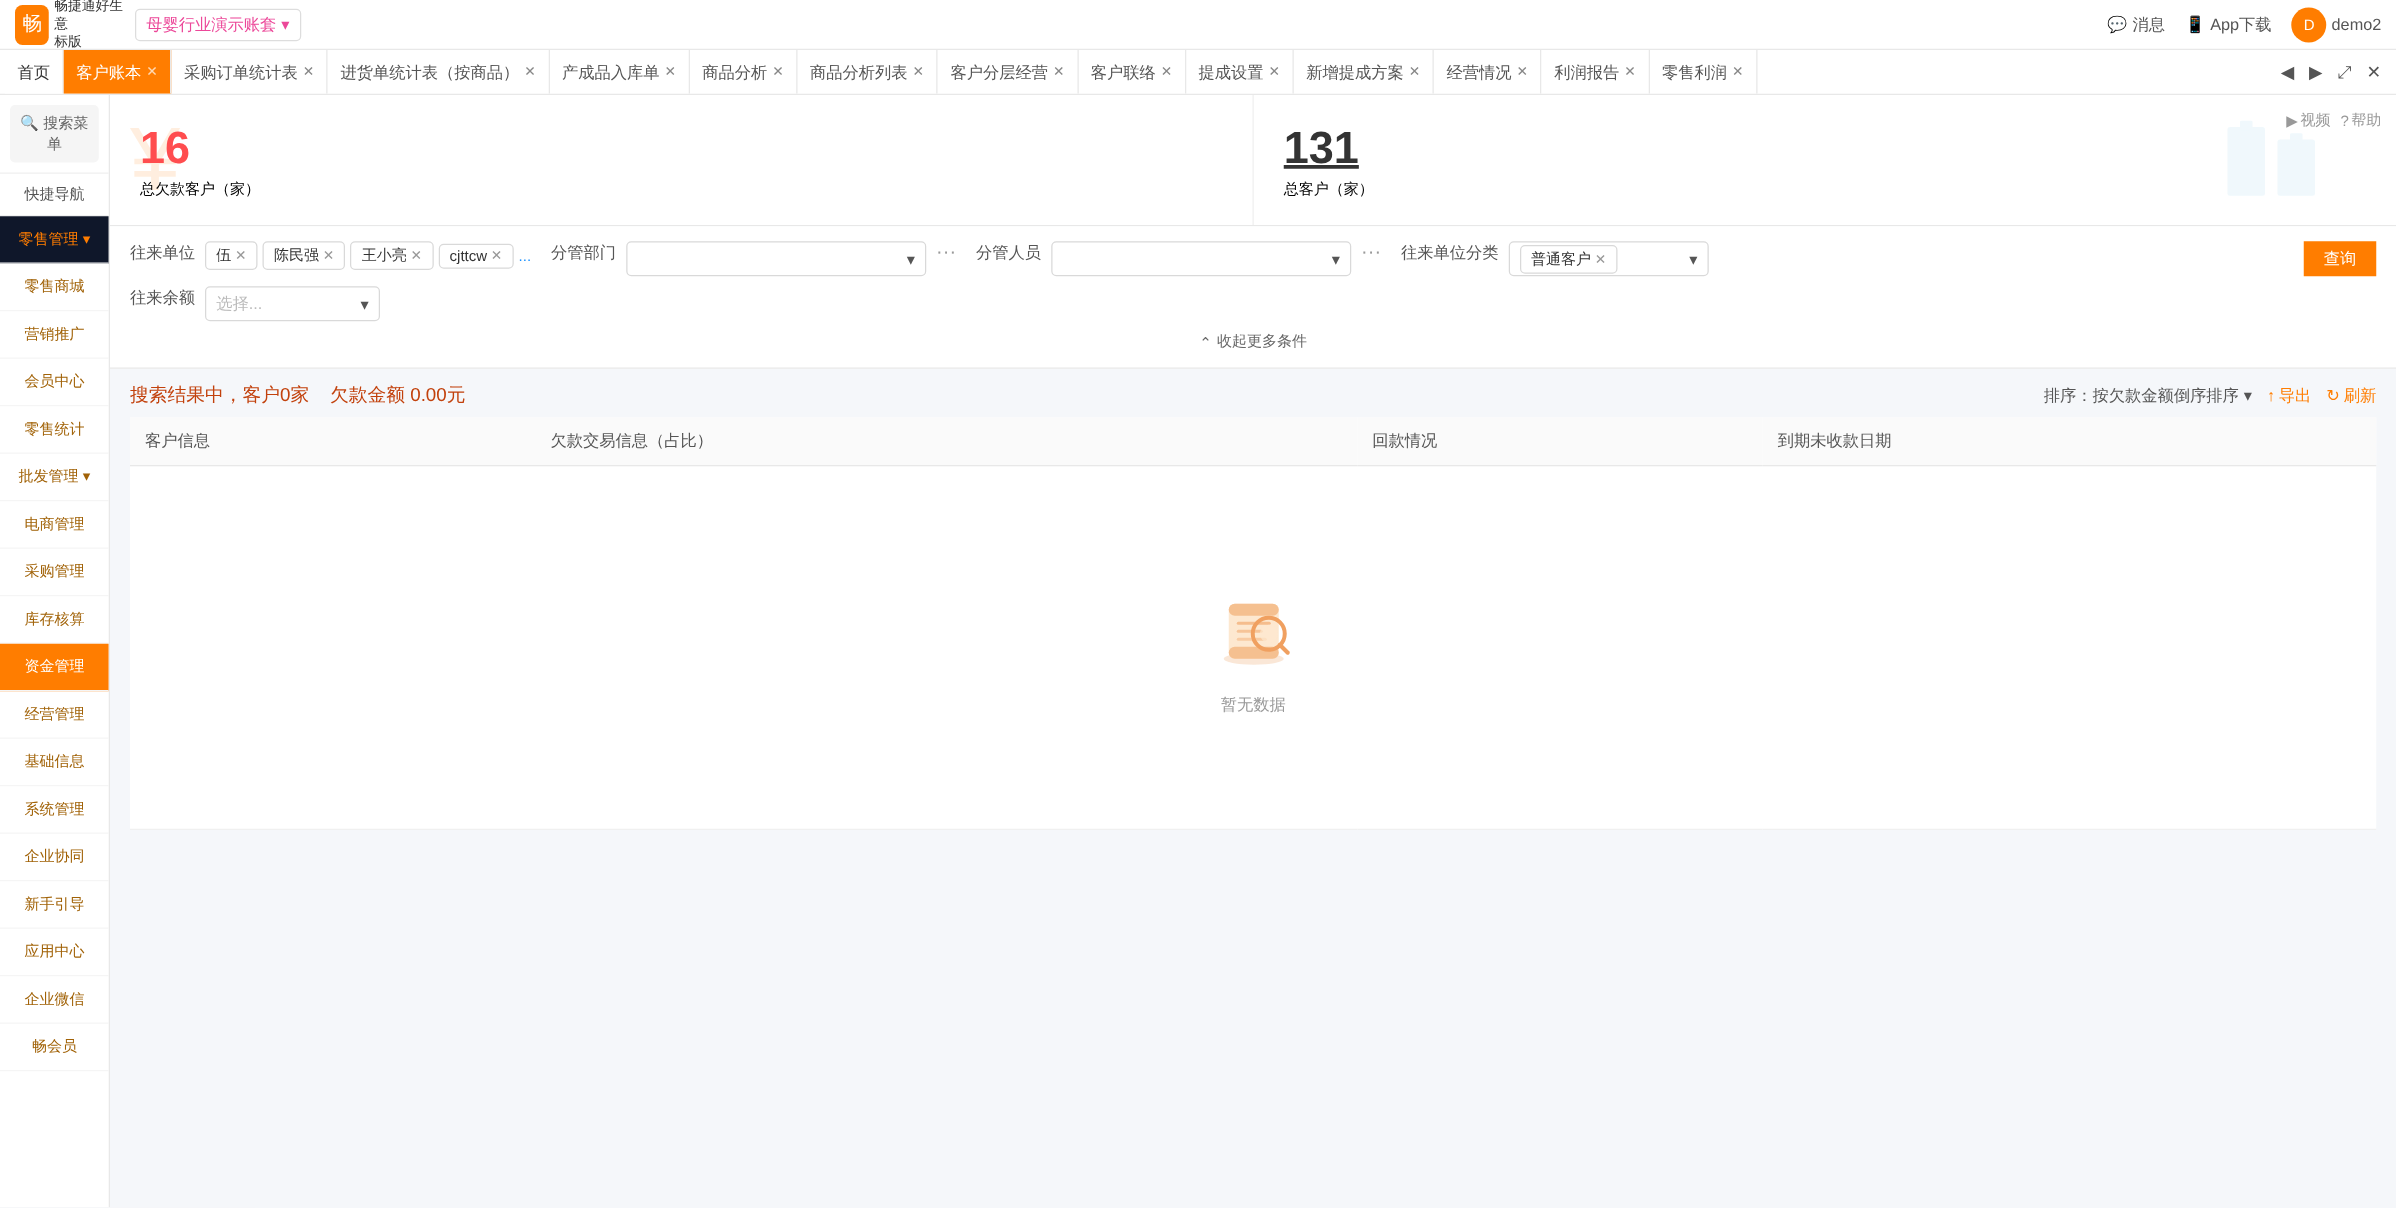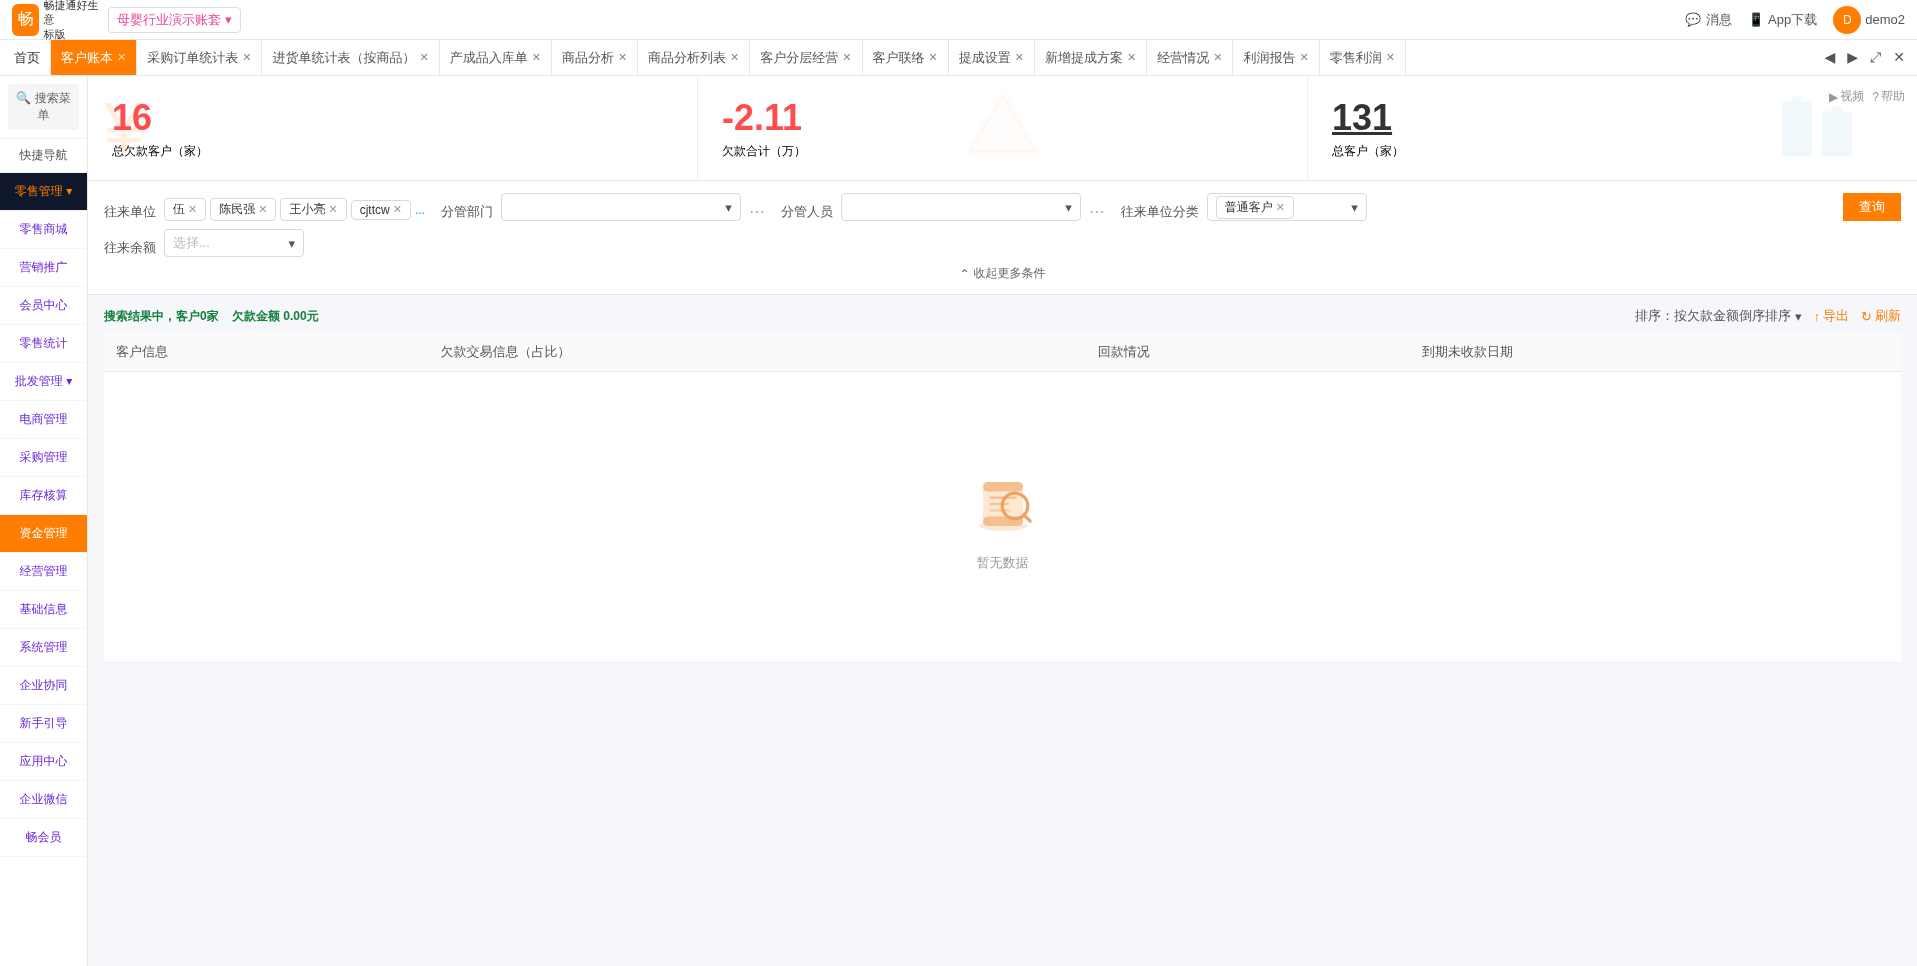--- a/index.html
+++ b/index.html
@@ -57,21 +57,21 @@
     }
     .sidebar-search-btn {
       width: 100%; padding: 6px 4px; background: #f5f5f5; border: none; border-radius: 4px;
       cursor: pointer; color: #666; font-size: 12px; text-align: center;
     }
     .sidebar-nav-btn {
       padding: 8px 4px; border-bottom: 1px solid #f0f0f0; text-align: center;
       cursor: pointer; color: #555; font-size: 12px;
     }
     .sidebar-item {
-      padding: 10px 4px; text-align: center; cursor: pointer; color: #6d28d9; font-size: 12px;
+      padding: 10px 4px; text-align: center; cursor: pointer; color: #a16207; font-size: 12px;
       border-bottom: 1px solid #f5f5f5;
     }
     .sidebar-item.active { background: #ff7d00; color: #fff; }
     .sidebar-item.active-parent { color: #ff7d00; background: #0f172a; }
 
     
     .content-area { flex: 1; overflow: auto; background: #f5f7fa; }
 
     
     .stats-row {
@@ -85,21 +85,21 @@
     .stat-number { font-size: 36px; font-weight: bold; color: #ff4d4f; line-height: 1.2; }
     .stat-number.black { color: #333; text-decoration: underline; }
     .stat-label { font-size: 12px; color: #000000; margin-top: 4px; }
     .stat-actions { position: absolute; top: 12px; right: 12px; display: flex; gap: 8px; font-size: 12px; color: #999; }
     .stat-action { cursor: pointer; display: flex; align-items: center; gap: 2px; }
 
     
     .filter-area {
       background: #fff; padding: 12px 16px; border-bottom: 1px solid #e8e8e8;
     }
-    .filter-row { display: flex; align-items: flex-end; gap: 8px; margin-bottom: 8px; flex-wrap: wrap; }
+    .filter-row { display: flex; align-items: flex-start; gap: 8px; margin-bottom: 8px; flex-wrap: wrap; }
     .filter-label { color: #555; font-size: 13px; white-space: nowrap; }
     .filter-tags { display: flex; align-items: center; gap: 4px; flex-wrap: wrap; }
     .filter-tag {
       display: flex; align-items: center; gap: 3px; padding: 2px 8px; background: #fff;
       border: 1px solid #d9d9d9; border-radius: 4px; font-size: 12px; color: #333;
     }
     .filter-tag .remove { cursor: pointer; color: #999; font-size: 11px; }
     .filter-more { color: #1890ff; cursor: pointer; font-size: 12px; }
     .filter-select {
       display: flex; align-items: center; border: 1px solid #d9d9d9; border-radius: 4px;
@@ -114,21 +114,21 @@
     .collapse-btn {
       display: flex; align-items: center; gap: 4px; color: #666; font-size: 12px;
       cursor: pointer; justify-content: center; margin-top: 4px;
     }
 
     
     .table-area { padding: 12px 16px; }
     .table-toolbar {
       display: flex; align-items: center; justify-content: space-between; margin-bottom: 8px;
     }
-    .search-result { font-size: 12px; color: #15803d; font-weight: bold; }
+    .search-result { font-size: 15px; color: #c2410c; }
     .table-actions { display: flex; align-items: center; gap: 12px; font-size: 13px; color: #555; }
     .sort-select {
       display: flex; align-items: center; gap: 4px; cursor: pointer; color: #555;
     }
     .action-btn { display: flex; align-items: center; gap: 3px; cursor: pointer; color: #ff7d00; }
 
     .data-table { width: 100%; border-collapse: collapse; background: #fff; }
     .data-table th {
       padding: 10px 12px; background: #fafafa; border-bottom: 1px solid #e8e8e8;
       text-align: left; font-weight: normal; color: #555; font-size: 13px;
@@ -311,30 +311,20 @@
   <div class="content-area">
 
     <div class="stats-row">
 
       <div class="stat-card">
         <div style="position:absolute;left:16px;top:50%;transform:translateY(-50%);opacity:0.12;font-size:72px;color:#ff7d00;">¥</div>
         <div class="stat-number" style="position:relative;z-index:1;">16</div>
         <div class="stat-label" style="position:relative;z-index:1;">总欠款客户（家）</div>
       </div>
 
-      <div class="stat-card">
-        <div style="position:absolute;left:50%;top:50%;transform:translate(-50%,-50%);opacity:0.06;">
-          <svg width="90" height="90" viewBox="0 0 90 90">
-              <polygon points="45,5 85,75 5,75" fill="#ff7d00" opacity="0.3"></polygon>
-              <polygon points="45,15 78,70 12,70" fill="none" stroke="#ff7d00" stroke-width="2"></polygon>
-            </svg>
-        </div>
-        <div class="stat-number" style="position:relative;z-index:1;">-2.11</div>
-        <div class="stat-label" style="position:relative;z-index:1;">欠款合计（万）</div>
-      </div>
 
       <div class="stat-card">
         <div style="position:absolute;right:60px;top:50%;transform:translateY(-50%);opacity:0.12;color:#87ceeb;">
           <svg width="80" height="70" viewBox="0 0 80 70">
             <rect x="5" y="10" width="30" height="55" rx="2" fill="#87ceeb"></rect>
             <rect x="45" y="20" width="30" height="45" rx="2" fill="#87ceeb"></rect>
             <rect x="15" y="5" width="10" height="8" rx="1" fill="#87ceeb"></rect>
             <rect x="55" y="15" width="10" height="8" rx="1" fill="#87ceeb"></rect>
           </svg>
         </div>

